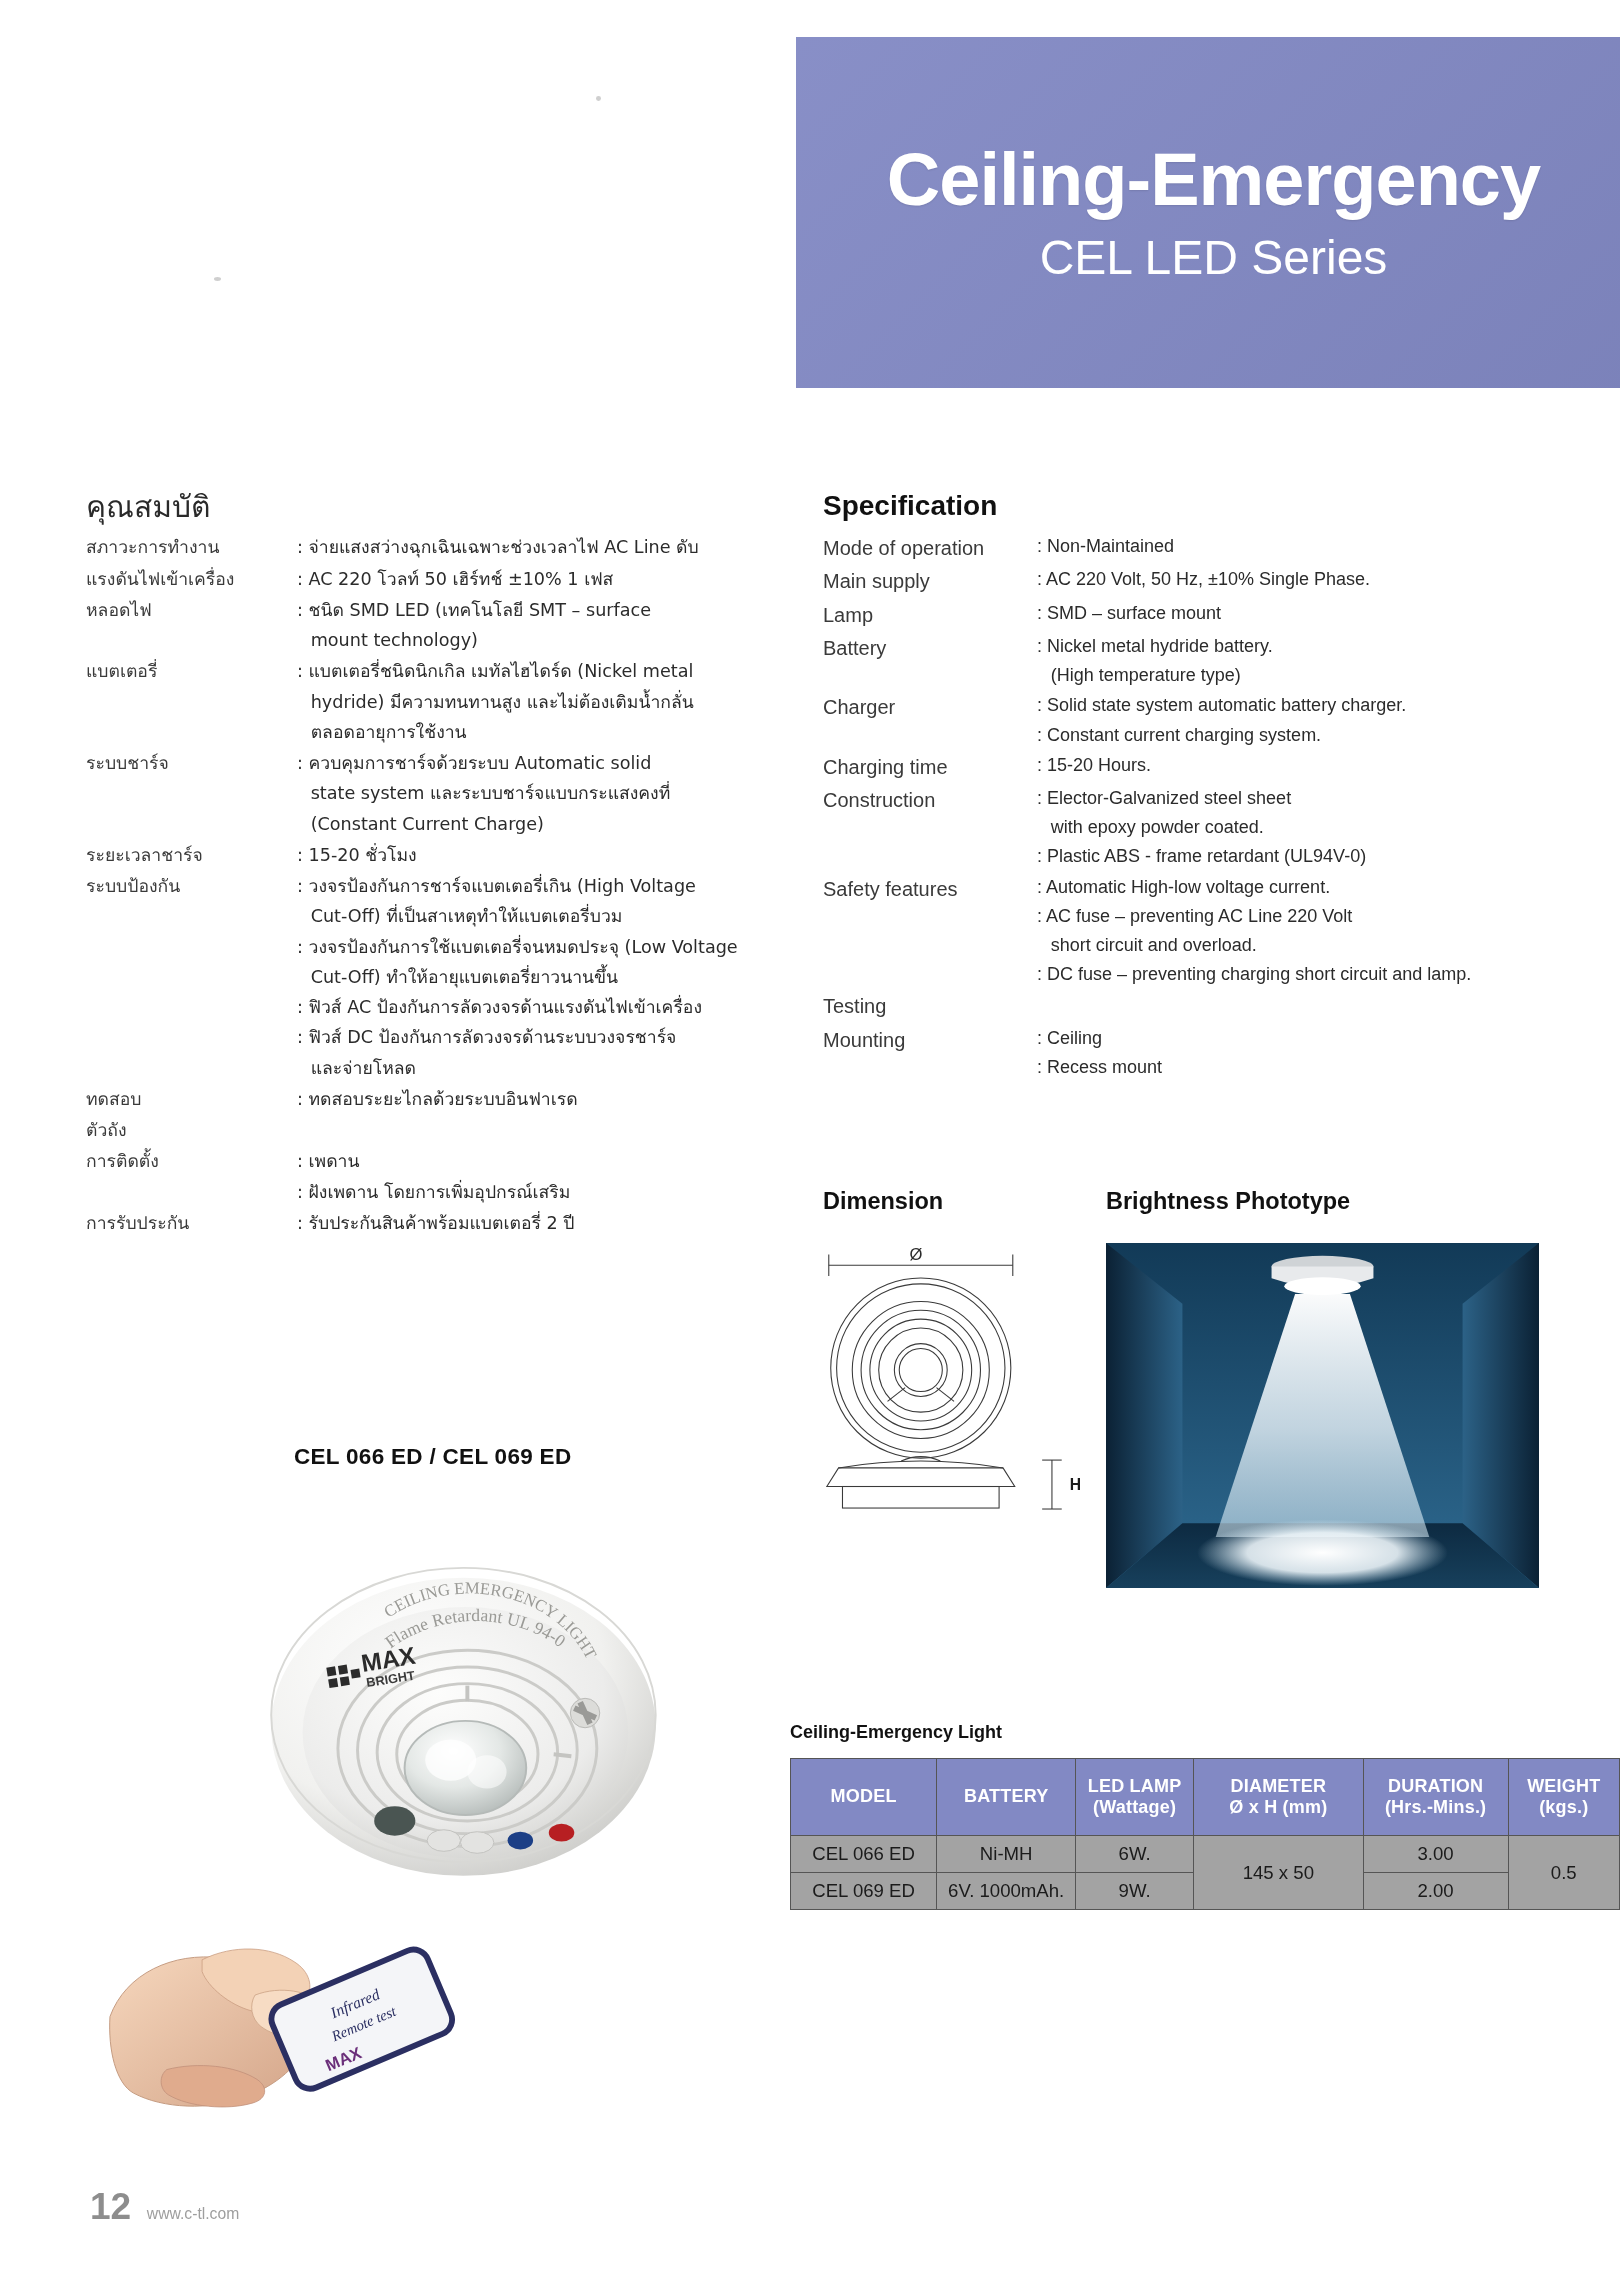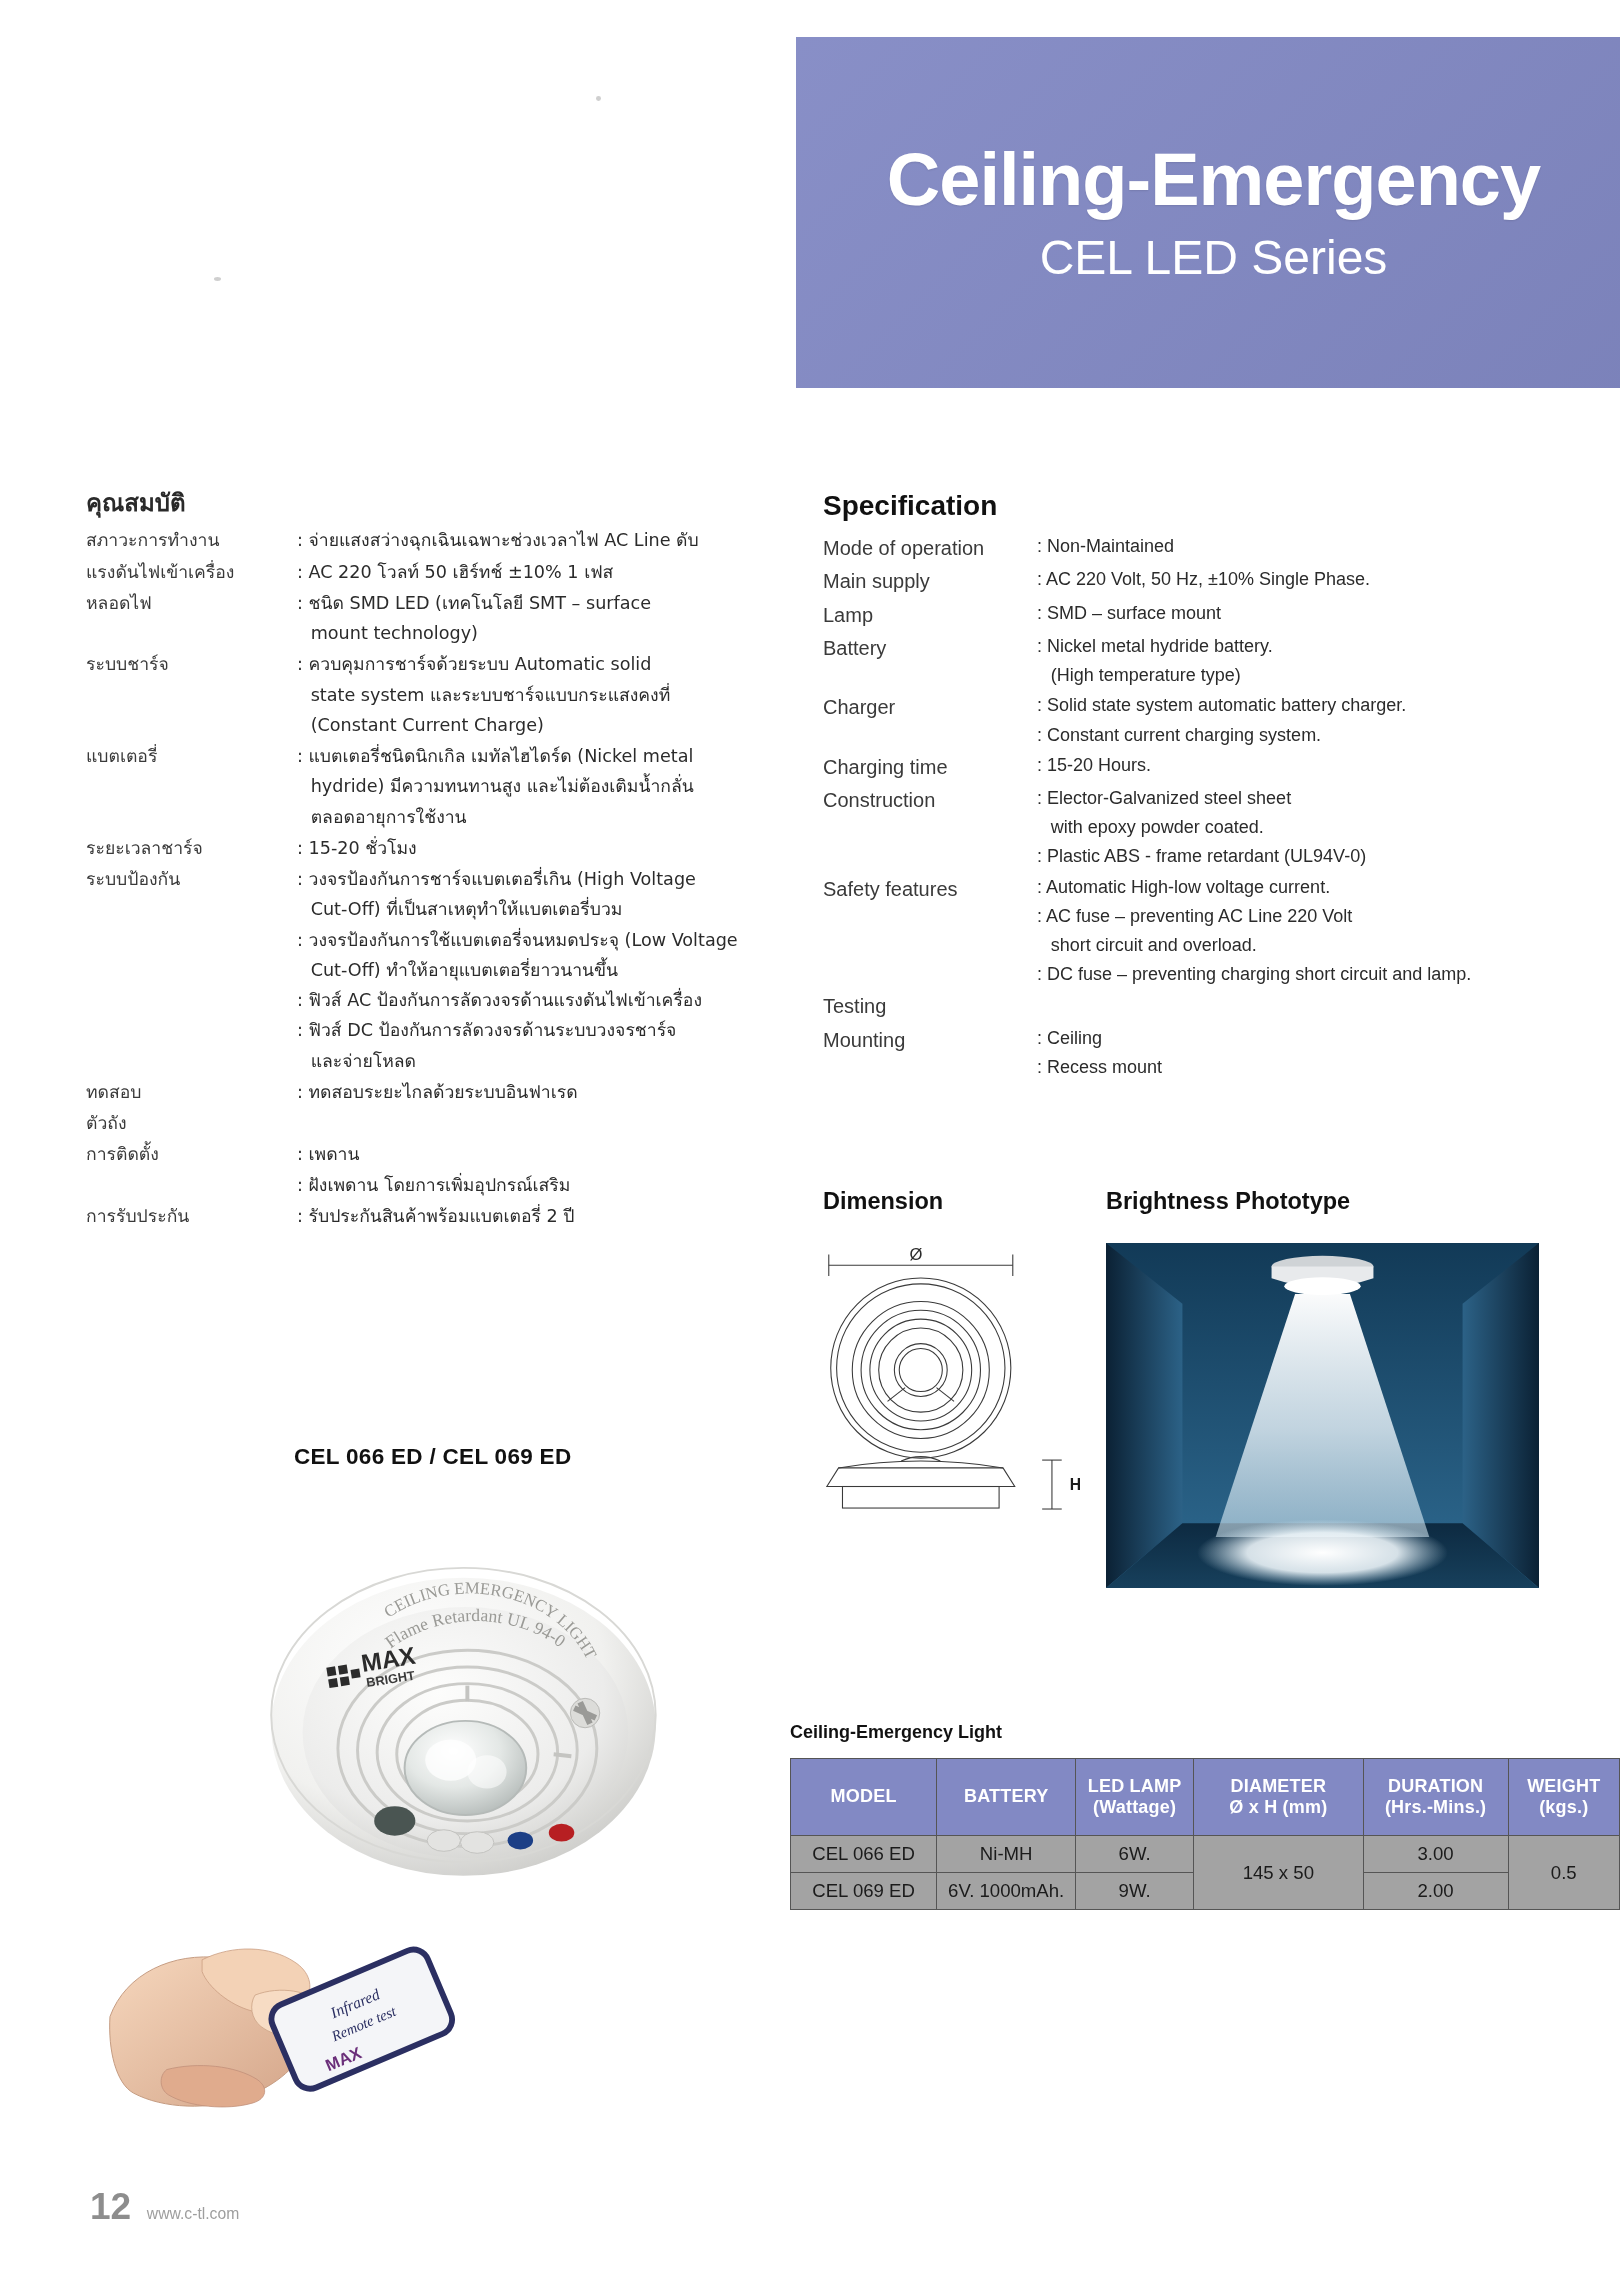--- a/index.html
+++ b/index.html
@@ -28,21 +28,21 @@
   .banner-sub{
     color:#fff;font-size:48px;font-weight:normal;line-height:1;white-space:nowrap;
   }
   .stray-dot{position:absolute;background:#cfcfcf;border-radius:50%;}
 
   
   .col-left{position:absolute;left:86px;top:490px;width:686px;}
   .col-right{position:absolute;left:823px;top:490px;width:725px;}
 
   h2.sec-head-th{
-    font-size:24px;font-weight:bold;margin:0 0 7.8px 0;color:#2a2a2a;
+    font-size:30px;font-weight:normal;margin:0 0 7.8px 0;color:#2a2a2a;
     font-family:"DejaVu Sans","Liberation Sans",sans-serif;line-height:1.15;
   }
   h2.sec-head-en{
     font-size:28px;font-weight:bold;margin:0 0 9.8px 0;color:#111;line-height:1.15;
   }
 
   .spec-row{display:flex;align-items:flex-start;margin-bottom:1px;}
   .spec-label{
     width:221px;flex:0 0 221px;font-size:20px;color:#3a3a3a;line-height:1.62;
   }
@@ -129,33 +129,33 @@
           </div>
         </div>
         <div class="spec-row">
           <div class="spec-label">หลอดไฟ</div>
           <div class="spec-val">
             <div>: ชนิด SMD  LED (เทคโนโลยี SMT – surface</div>
             <div class="cont">mount technology)</div>
           </div>
         </div>
         <div class="spec-row">
+          <div class="spec-label">แบตเตอรี่</div>
+          <div class="spec-val">
+            <div>: แบตเตอรี่ชนิดนิกเกิล เมทัลไฮไดร์ด (Nickel metal</div>
+            <div class="cont">hydride) มีความทนทานสูง และไม่ต้องเติมน้ำกลั่น</div>
+            <div class="cont">ตลอดอายุการใช้งาน</div>
+          </div>
+        </div>
+        <div class="spec-row">
           <div class="spec-label">ระบบชาร์จ</div>
           <div class="spec-val">
             <div>: ควบคุมการชาร์จด้วยระบบ Automatic solid</div>
             <div class="cont">state system และระบบชาร์จแบบกระแสงคงที่</div>
             <div class="cont">(Constant Current Charge)</div>
-          </div>
-        </div>
-        <div class="spec-row">
-          <div class="spec-label">แบตเตอรี่</div>
-          <div class="spec-val">
-            <div>: แบตเตอรี่ชนิดนิกเกิล เมทัลไฮไดร์ด (Nickel metal</div>
-            <div class="cont">hydride) มีความทนทานสูง และไม่ต้องเติมน้ำกลั่น</div>
-            <div class="cont">ตลอดอายุการใช้งาน</div>
           </div>
         </div>
         <div class="spec-row">
           <div class="spec-label">ระยะเวลาชาร์จ</div>
           <div class="spec-val">
             <div>: 15-20 ชั่วโมง</div>
           </div>
         </div>
         <div class="spec-row">
           <div class="spec-label">ระบบป้องกัน</div>

